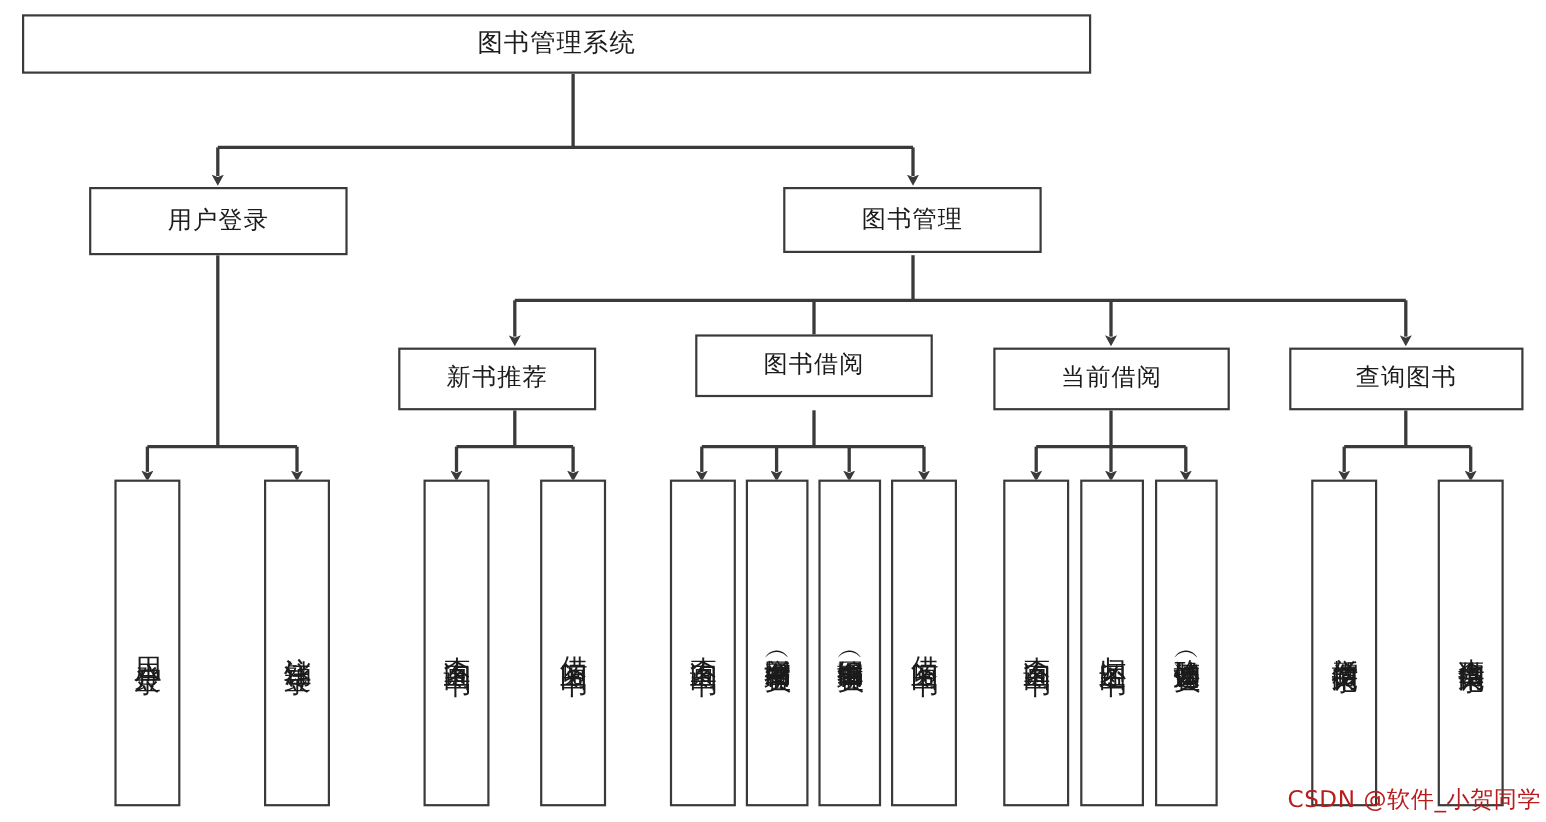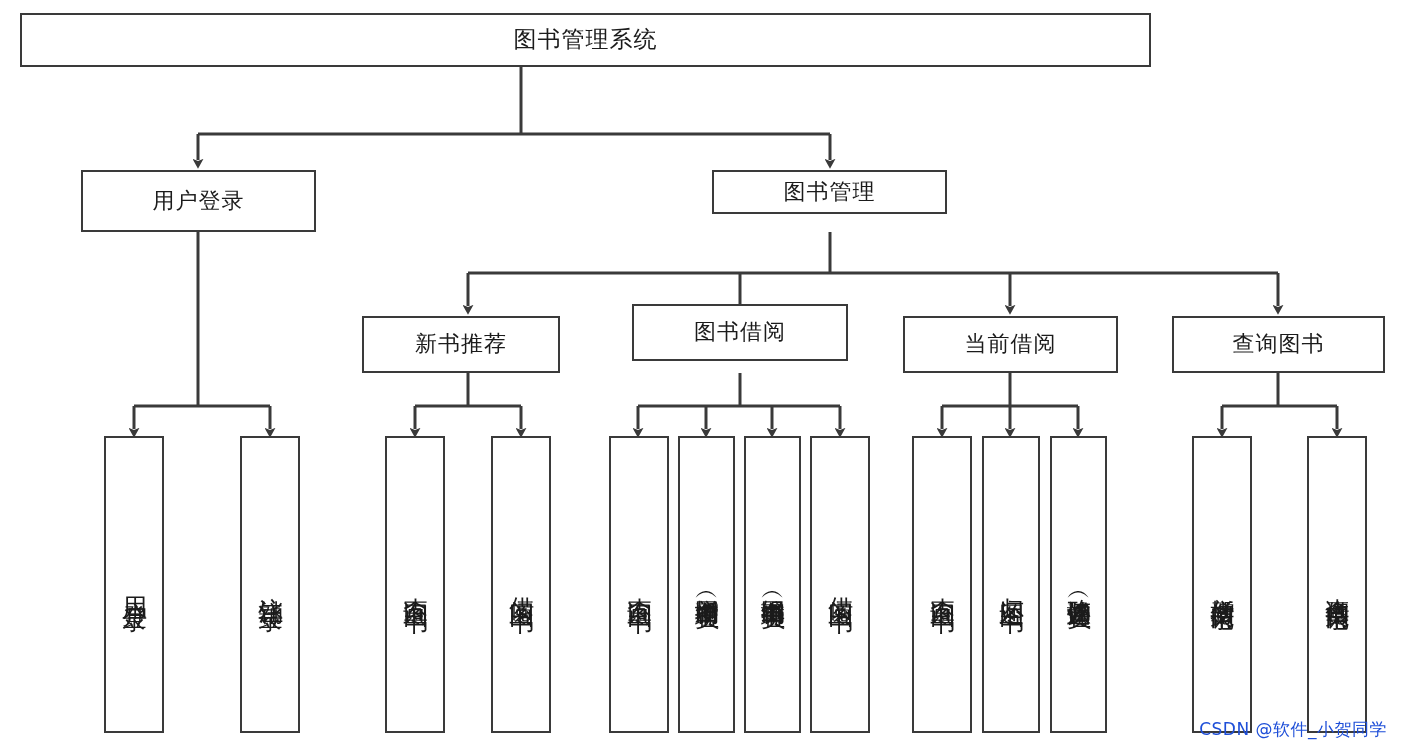--- a/index.html
+++ b/index.html
@@ -52,24 +52,24 @@
     line-height: 1.05;
     padding: 6px 0;
   }
   .node.v .vtext {
     writing-mode: vertical-rl;
     text-orientation: upright;
     display: block;
   }
   .watermark {
     position: absolute;
-    right: 18px;
+    right: 4px;
     bottom: 6px;
-    font-size: 17px;
-    color: #1d4ed8;
+    font-size: 21px;
+    color: #b91c1c;
     letter-spacing: 0.5px;
     white-space: nowrap;
   }
 </style>
 </head>
 <body>
 
 <div id="canvas">
 
   <svg id="wires" viewBox="0 0 1405 747">
@@ -115,32 +115,32 @@
       <path d="M1010,406 L1010,429" marker-end="url(#arw)"></path>
       <path d="M1078,406 L1078,429" marker-end="url(#arw)"></path>
 
       <path d="M1278,373 L1278,406"></path>
       <path d="M1222,406 L1337,406"></path>
       <path d="M1222,406 L1222,429" marker-end="url(#arw)"></path>
       <path d="M1337,406 L1337,429" marker-end="url(#arw)"></path>
     </g>
   </svg>
 
-  <div class="node h root" style="left:20px; top:13px; width:1131px; height:54px;">
+  <div class="node h root" style="left:20px; top:13px; width:972px; height:54px;">
     <span>图书管理系统</span>
   </div>
 
   <div class="node h" style="left:81px; top:170px; width:235px; height:62px;">
     <span>用户登录</span>
   </div>
-  <div class="node h" style="left:712px; top:170px; width:235px; height:44px;">
+  <div class="node h" style="left:712px; top:170px; width:235px; height:60px;">
     <span>图书管理</span>
   </div>
 
-  <div class="node h" style="left:362px; top:316px; width:198px; height:57px;">
+  <div class="node h" style="left:362px; top:316px; width:180px; height:57px;">
     <span>新书推荐</span>
   </div>
   <div class="node h" style="left:632px; top:304px; width:216px; height:57px;">
     <span>图书借阅</span>
   </div>
   <div class="node h" style="left:903px; top:316px; width:215px; height:57px;text-align:right;">
     <span>当前借阅</span>
   </div>
   <div class="node h" style="left:1172px; top:316px; width:213px; height:57px;">
     <span>查询图书</span>

